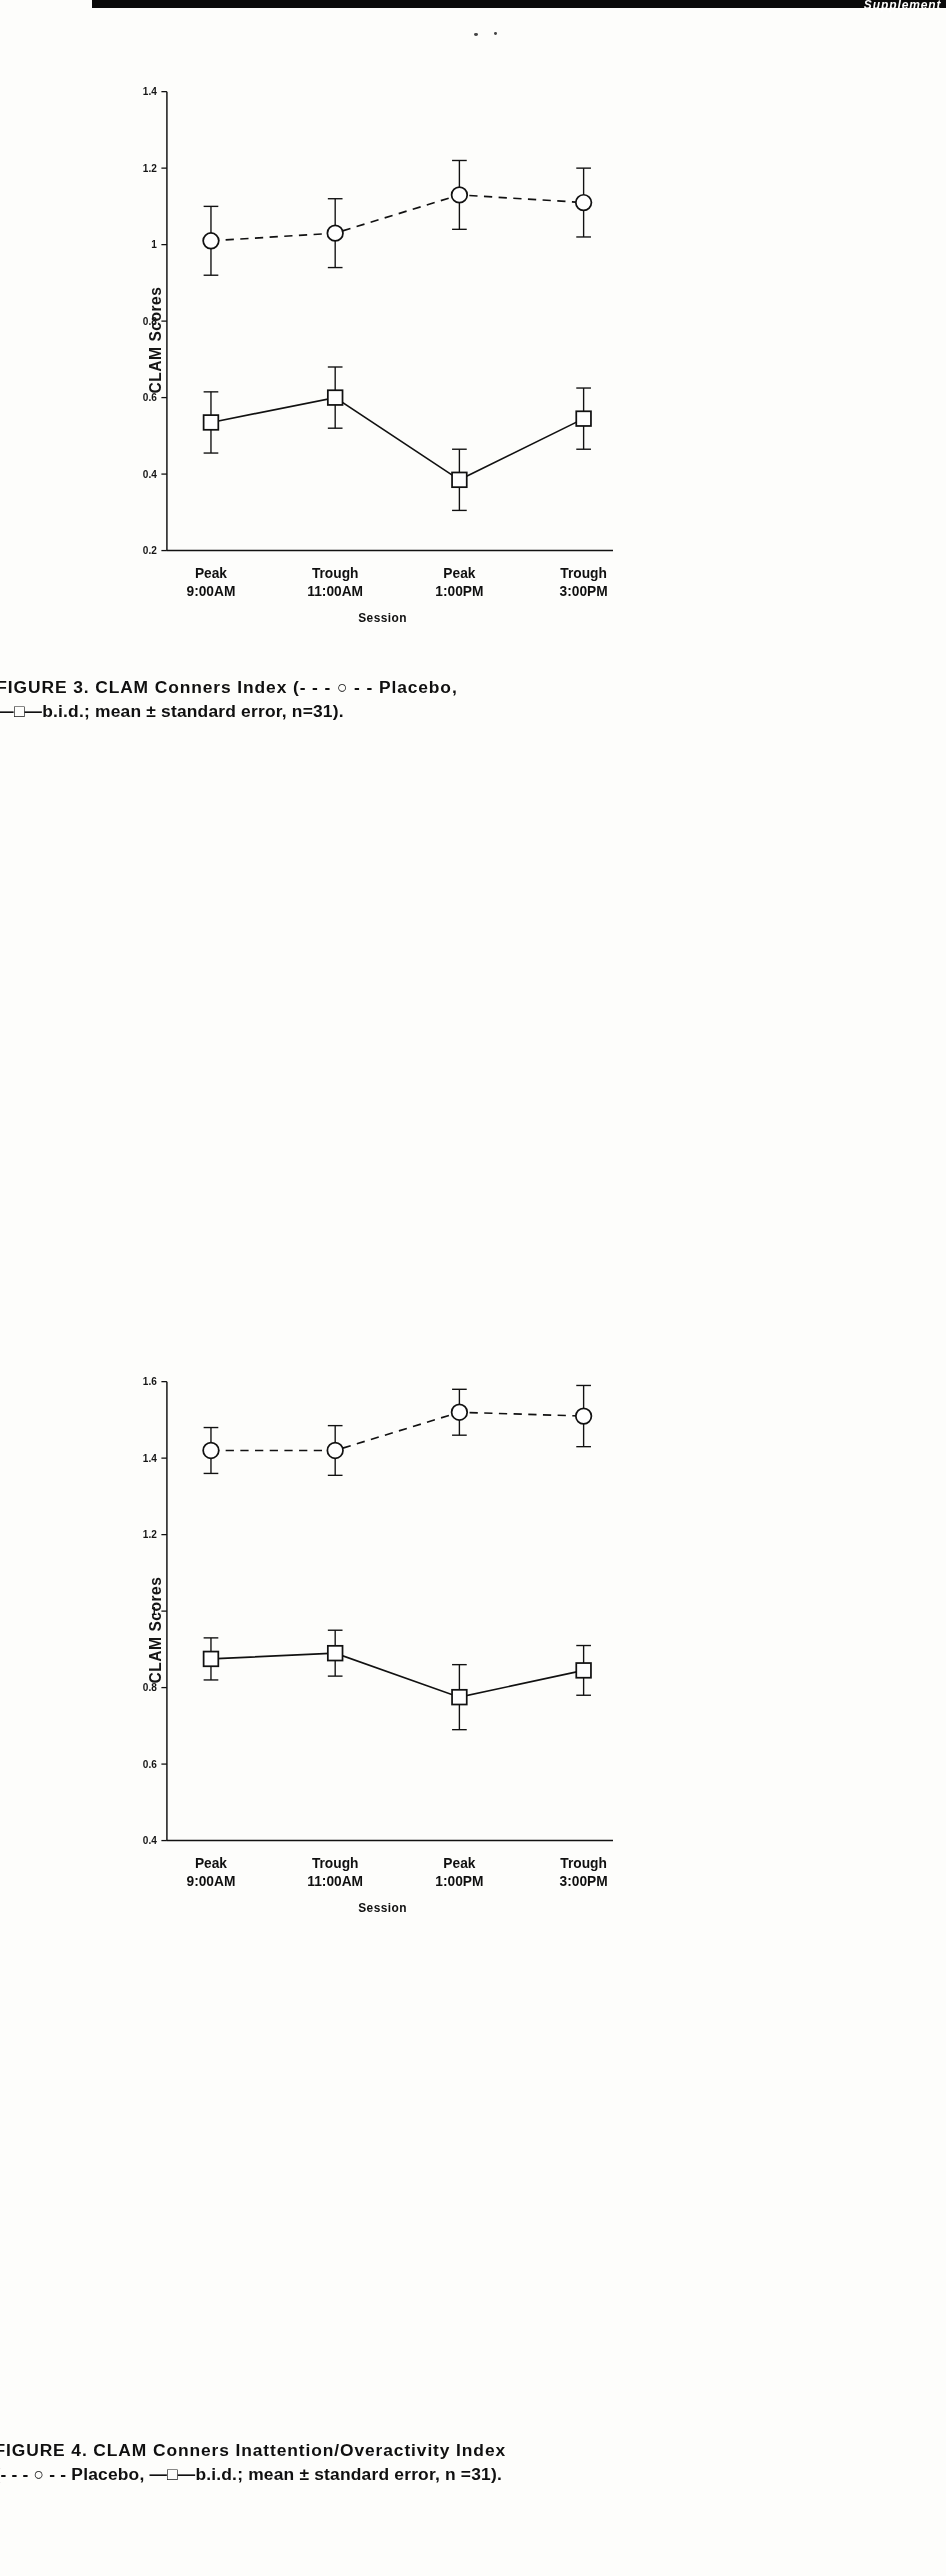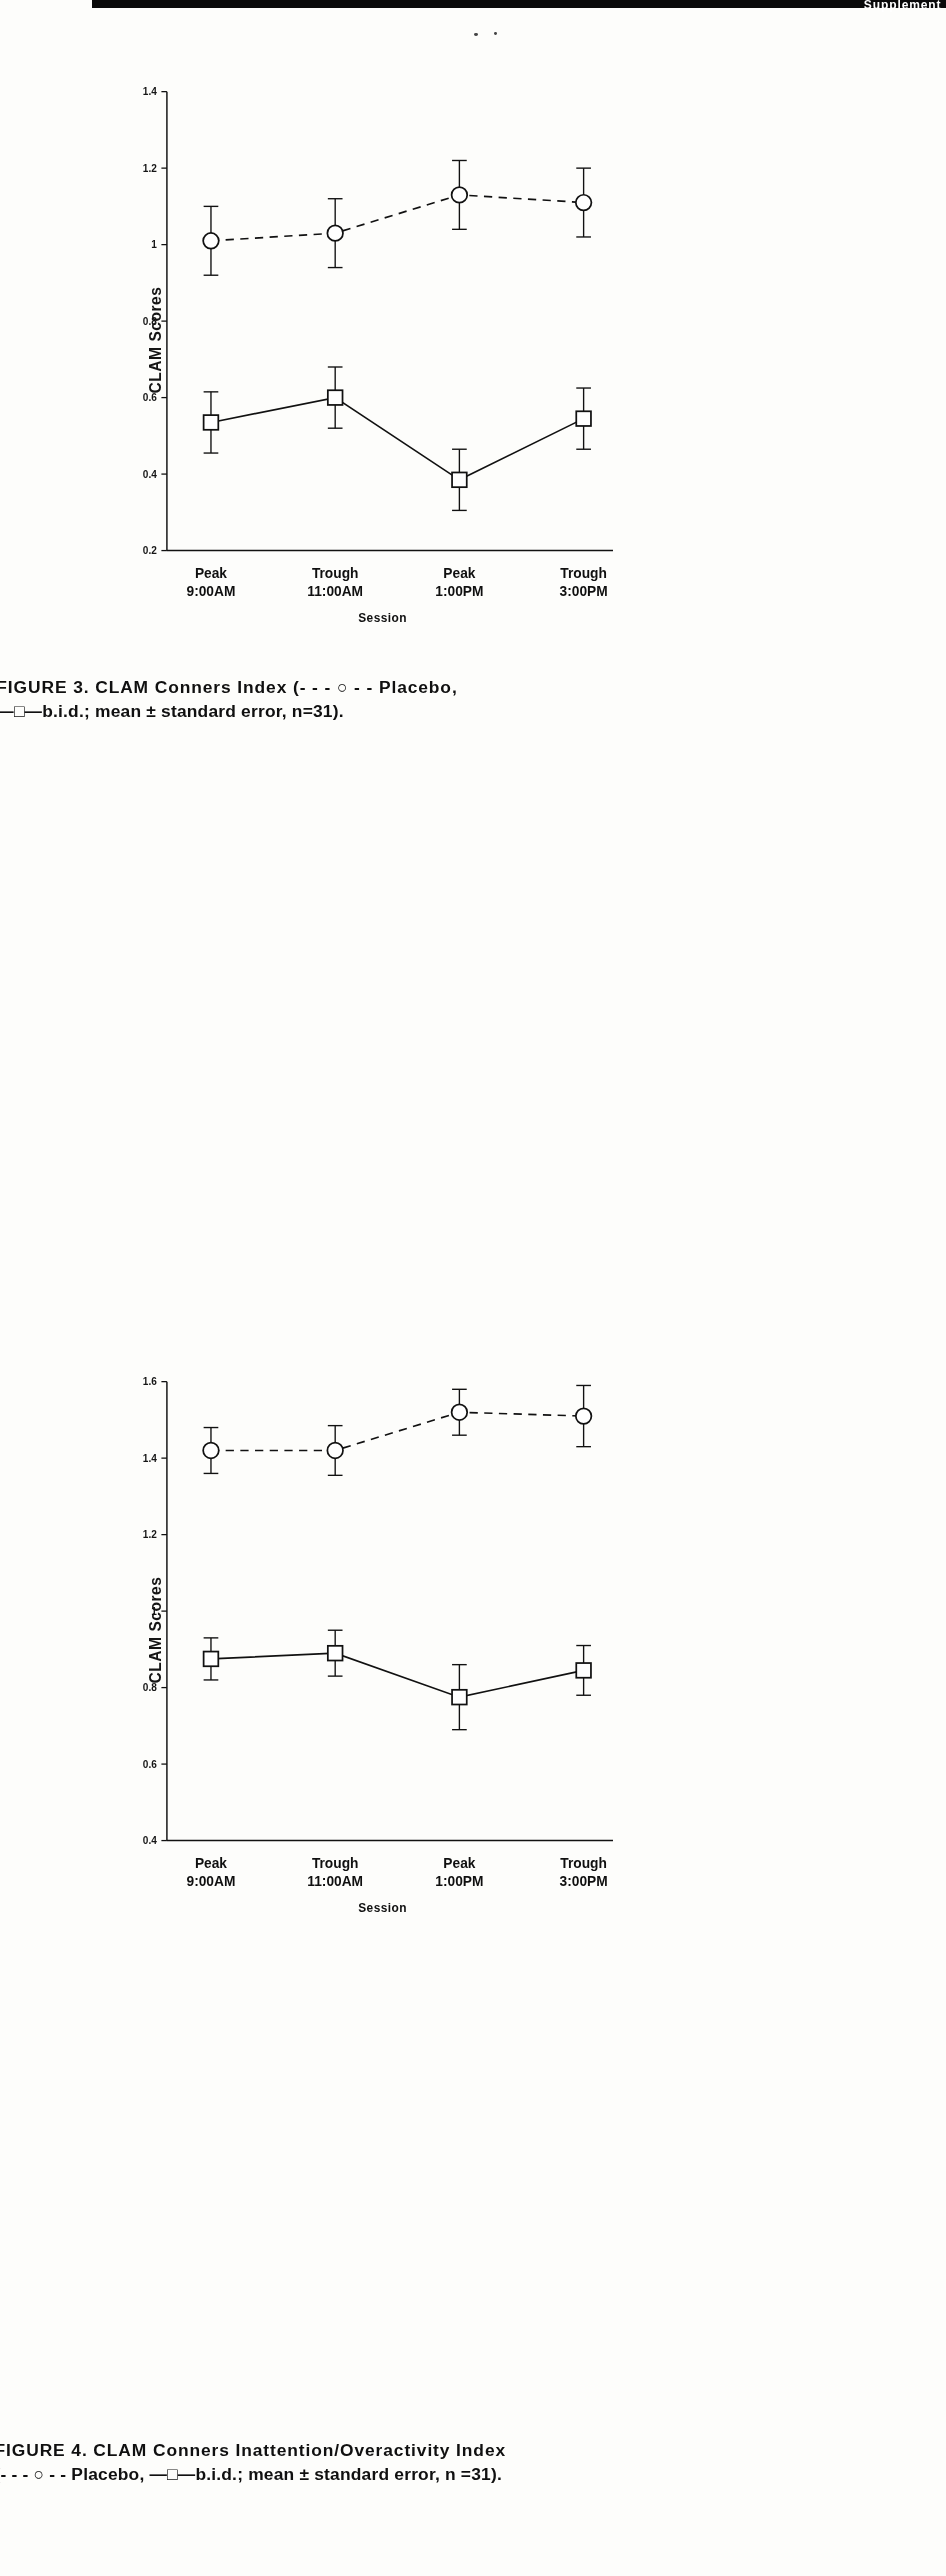--- a/index.html
+++ b/index.html
@@ -21,20 +21,21 @@
     background: #fdfdfb;
   }
   
   .top-rule {
     position: absolute;
     left: 92px;
     top: 0px;
     width: 855px;
     height: 8.3px;
     background: #0a0a0a;
+    font-style: italic;
   }
   .top-text {
     position: absolute;
     right: 5.5px;
     top: -1.8px;
     font-size: 12px;
     font-weight: bold;
     color: #ffffff;
     letter-spacing: 0.9px;
   }

